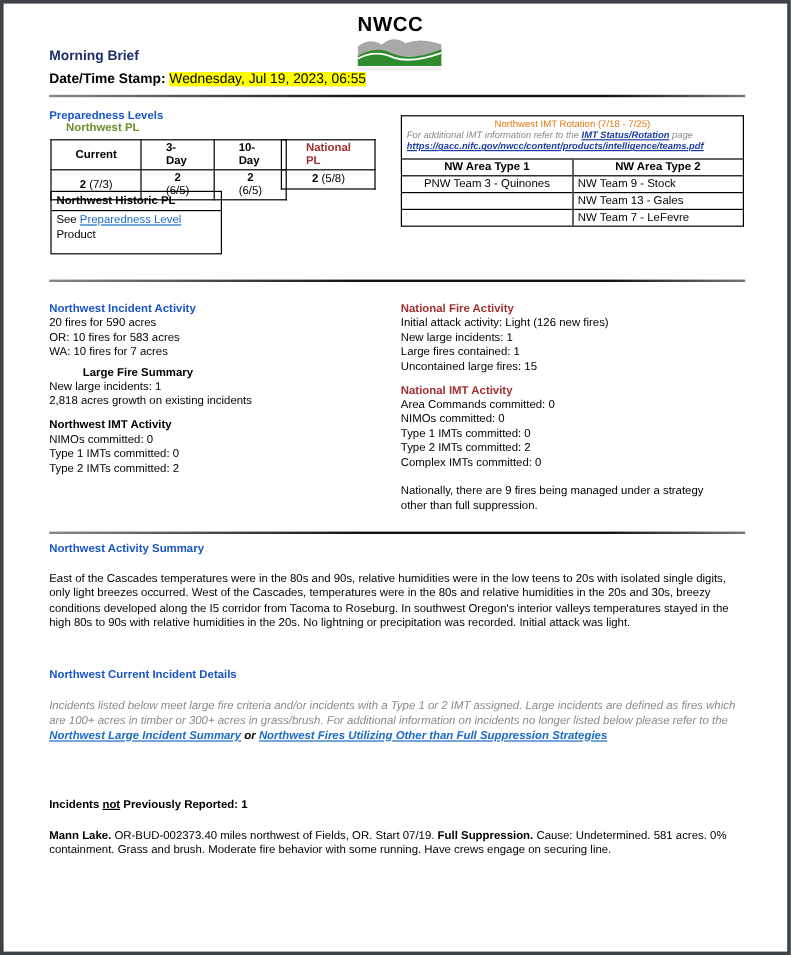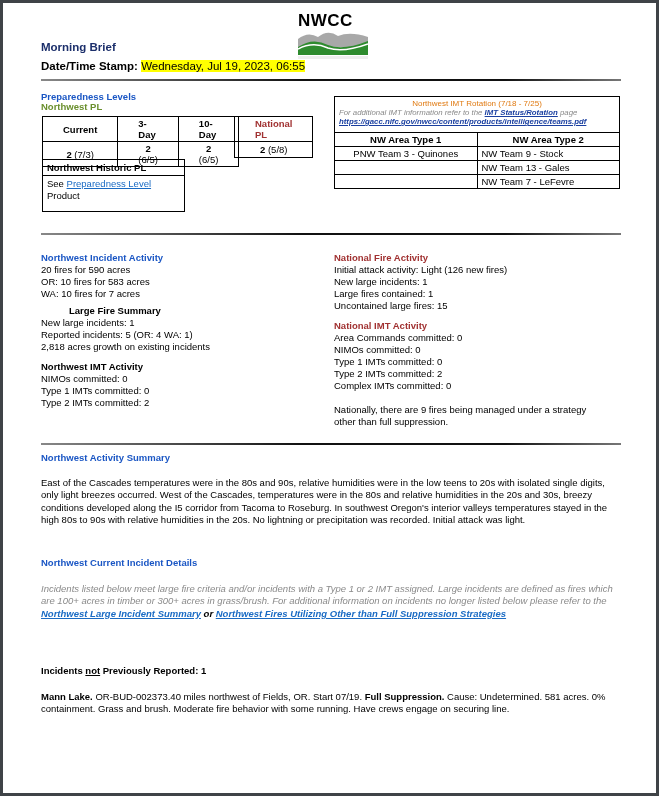--- a/index.html
+++ b/index.html
@@ -80,21 +80,21 @@
 
   <div class="abs title-link" style="left:38px; top:38px;">Morning Brief</div>
   <div class="abs datestamp" style="left:38px; top:57px;">
     <span>Date/Time Stamp:</span>
     <span class="hl">Wednesday, Jul 19, 2023, 06:55</span>
   </div>
 
   <div class="hr" style="left:38px; top:76px; width:580px;"></div>
 
   <div class="abs blue-h" style="left:38px; top:88px;">Preparedness Levels</div>
-  <div class="abs green-h" style="left:38px; top:98px;">Northwest PL</div>
+  <div class="abs green-h" style="left:52px; top:98px;">Northwest PL</div>
 
   <table class="pl abs" style="left:39px; top:113px; width:157px;">
     <tbody>
         <tr>
       <td class="hd">Current</td>
       <td class="hd">3-Day</td>
       <td class="hd">10-Day</td>
     </tr>
     <tr>
       <td class="val"><b>2</b> <span>(7/3)</span></td>
@@ -155,21 +155,20 @@
 
   <div class="hr" style="left:38px; top:230px; width:580px;"></div>
 
   <div class="abs body-text" style="left:38px; top:249px; width:280px;">
     <div class="blue-h">Northwest Incident Activity</div>
     <div>20 fires for 590 acres</div>
     <div>OR: 10 fires for 583 acres</div>
     <div>WA: 10 fires for 7 acres</div>
     <div class="bold" style="margin-top:5px;padding-left:28px;">Large Fire Summary</div>
     <div>New large incidents: 1</div>
-    <div>Reported incidents: 5 (OR: 4 WA: 1)</div>
     <div>2,818 acres growth on existing incidents</div>
     <div class="bold" style="margin-top:8px;">Northwest IMT Activity</div>
     <div>NIMOs committed: 0</div>
     <div>Type 1 IMTs committed: 0</div>
     <div>Type 2 IMTs committed: 2</div>
   </div>
 
   <div class="abs body-text" style="left:331px; top:249px; width:285px;">
     <div class="red-h">National Fire Activity</div>
     <div>Initial attack activity: Light (126 new fires)</div>

